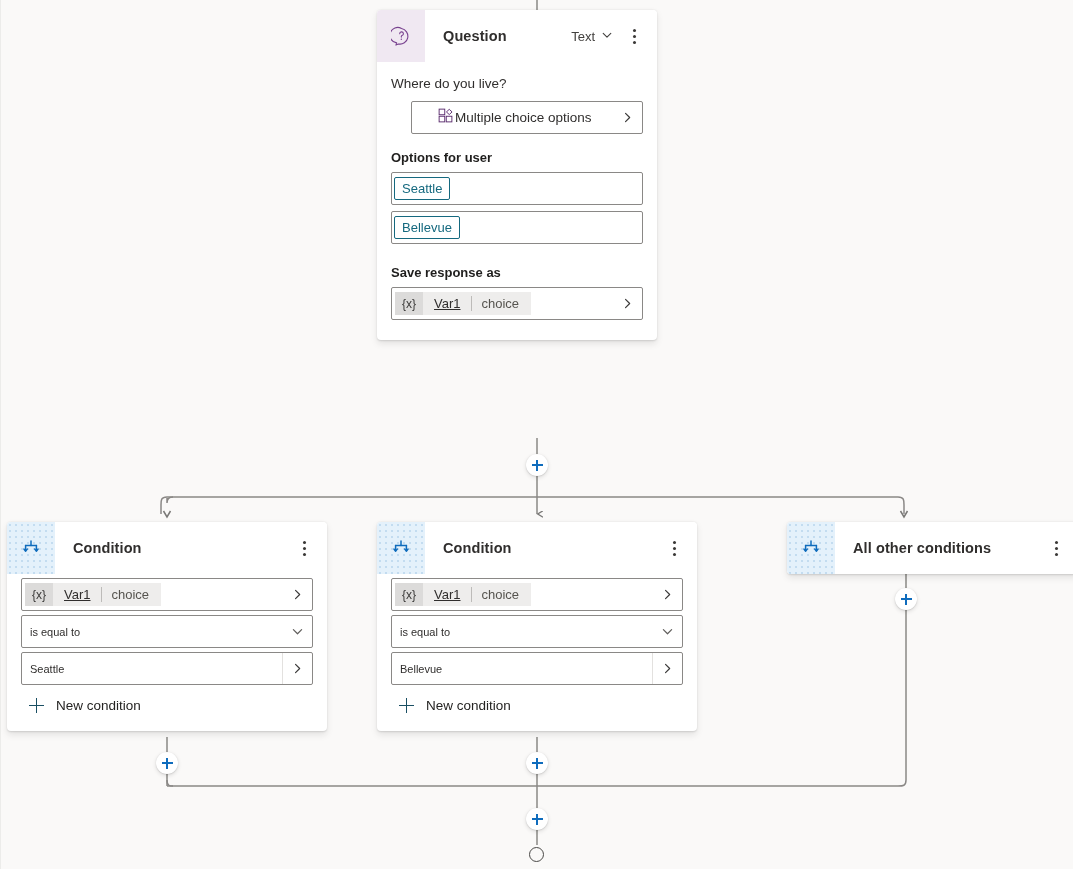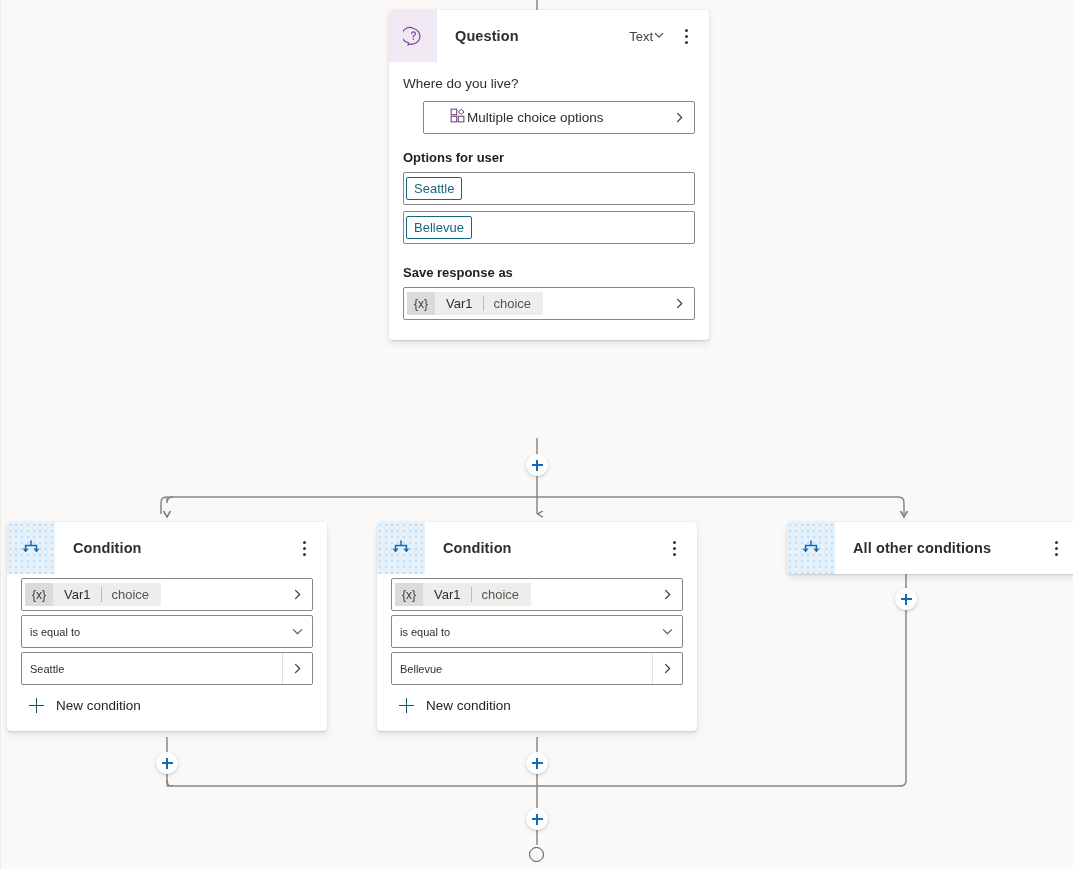--- a/index.html
+++ b/index.html
@@ -45,21 +45,21 @@
     background-color: #e4f1fb;
     background-image: radial-gradient(#c3dcf0 0.9px, transparent 1px);
     background-size: 6px 6px;
   }
   .node-title {
     font-size: 14.5px; font-weight: bold; color: #302e2d;
     margin-left: 18px; letter-spacing: .1px; flex: 1 1 auto;
   }
   .head-right { display: flex; align-items: center; gap: 4px; padding-right: 10px; }
   .type-select {
-    display: flex; align-items: center; 
+    display: flex; align-items: center; gap: 6px;
     font-size: 13px; color: #43413f; padding: 3px 4px; border-radius: 3px;
   }
   .kebab {
     width: 26px; height: 28px; display: flex; flex-direction: column;
     align-items: center; justify-content: center; gap: 3px; border-radius: 3px;
   }
   .kebab i { width: 3px; height: 3px; border-radius: 50%; background: #3a3836; display:block; }
 
   .node-body { padding: 0 14px 16px 14px; }
 
@@ -99,21 +99,21 @@
   }
 
   
   .var-chip { display: flex; align-items: stretch; height: 23px; margin-left: 1px; }
   .var-x {
     background: #dcdbda; color: #3b3a39; font-size: 12px;
     display:flex; align-items:center; padding: 0 7px;
   }
   .var-name {
     background: #eeedec; color: #302e2d; font-size: 13px;
-    display:flex; align-items:center; padding: 0 10px 0 11px;
+    display:flex; align-items:center; padding: 0 10px 0 11px; text-decoration: underline;
   }
   .var-div { background:#eeedec; display:flex; align-items:center; }
   .var-div span { width:1px; height:15px; background:#bdbbb9; display:block; }
   .var-type {
     background: #eeedec; color: #56544f; font-size: 13px;
     display:flex; align-items:center; padding: 0 12px 0 10px;
   }
 
   
   .add-link {
@@ -182,21 +182,21 @@
 
       <path d="M905,568 L905,780"></path>
       <path d="M905,780 C905,786 902,786 897,786"></path>
 
       <path d="M172,786 L897,786"></path>
       <path d="M166,786 C166,786 166,786 172,786"></path>
       <path d="M166,780 C166,786 169,786 172,786"></path>
     </g>
   </svg>
 
-  <div class="node" style="left:388px; top:10px; width:320px;">
+  <div class="node" style="left:376px; top:10px; width:280px;">
     <div class="node-head">
       <div class="node-icon icon-question">
         <svg width="21" height="21" viewBox="0 0 22 22" fill="none">
           <path d="M11 2.6a8.1 8.1 0 1 0-5.1 15.05l-.75 2.35 2.6-1.15A8.1 8.1 0 1 0 11 2.6Z" stroke="#78418f" stroke-width="1.15" stroke-linejoin="round"></path>
           <path d="M9.1 8.1a1.95 1.95 0 1 1 2.45 1.9c-.5.16-.75.55-.75 1.1v.55" stroke="#78418f" stroke-width="1.15" stroke-linecap="round" fill="none"></path>
           <circle cx="10.8" cy="13.9" r="0.72" fill="#78418f"></circle>
         </svg>
       </div>
       <div class="node-title">Question</div>
       <div class="head-right">

